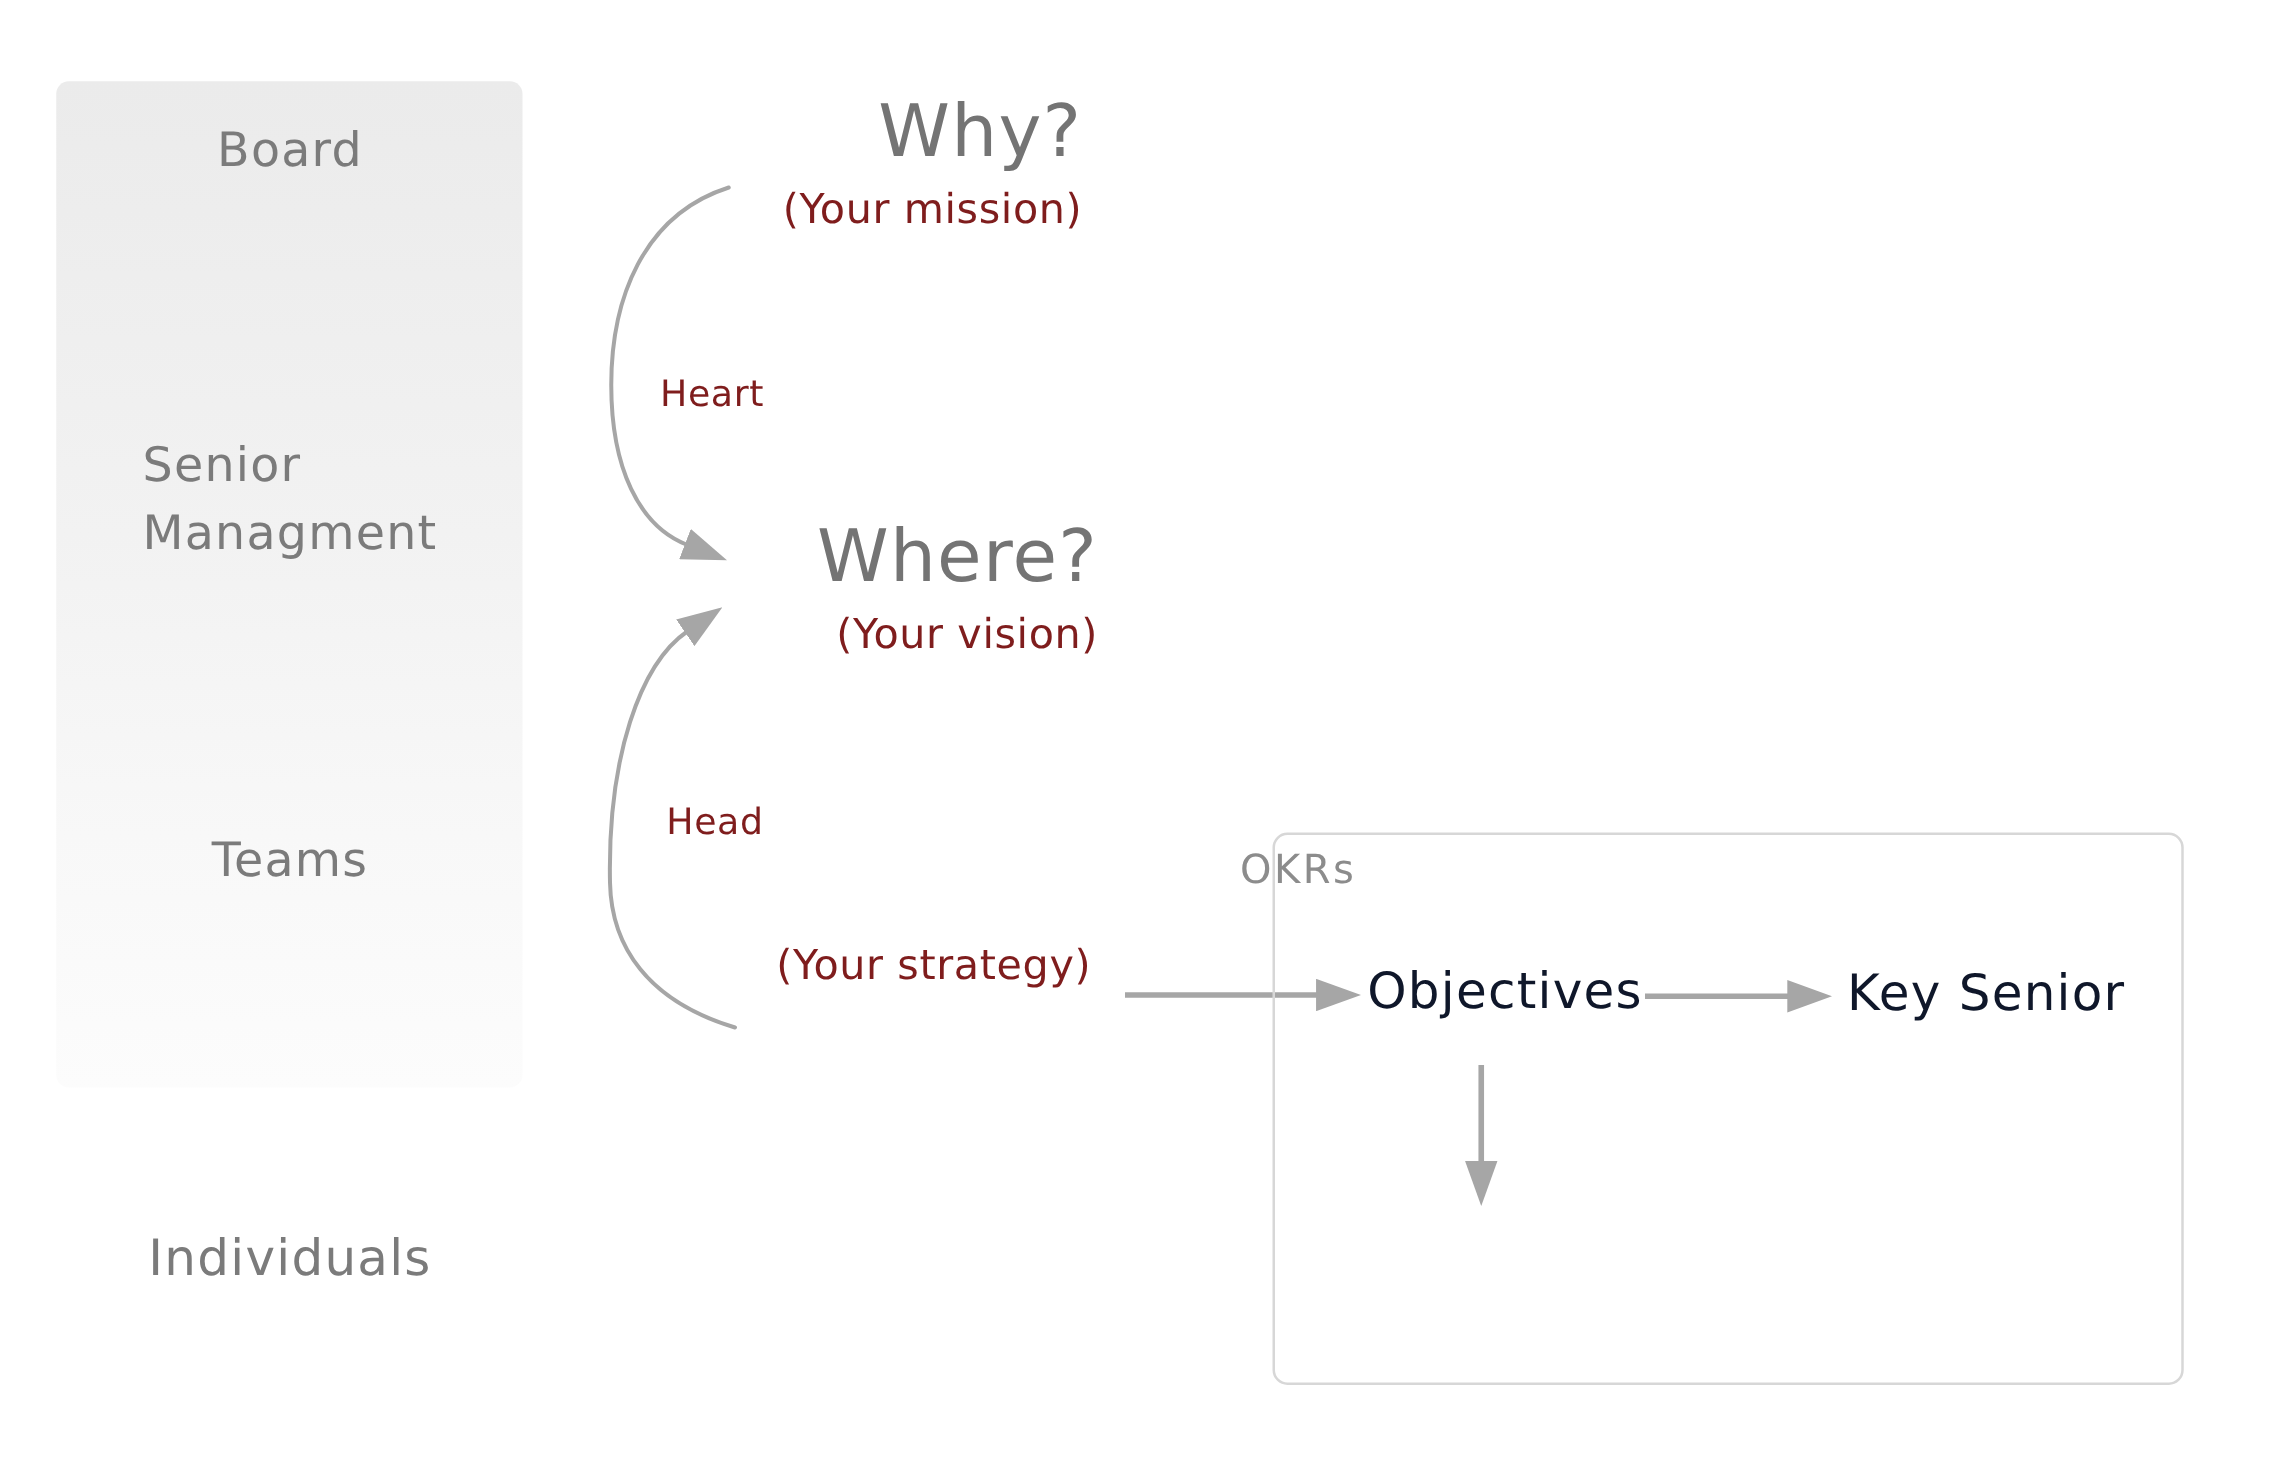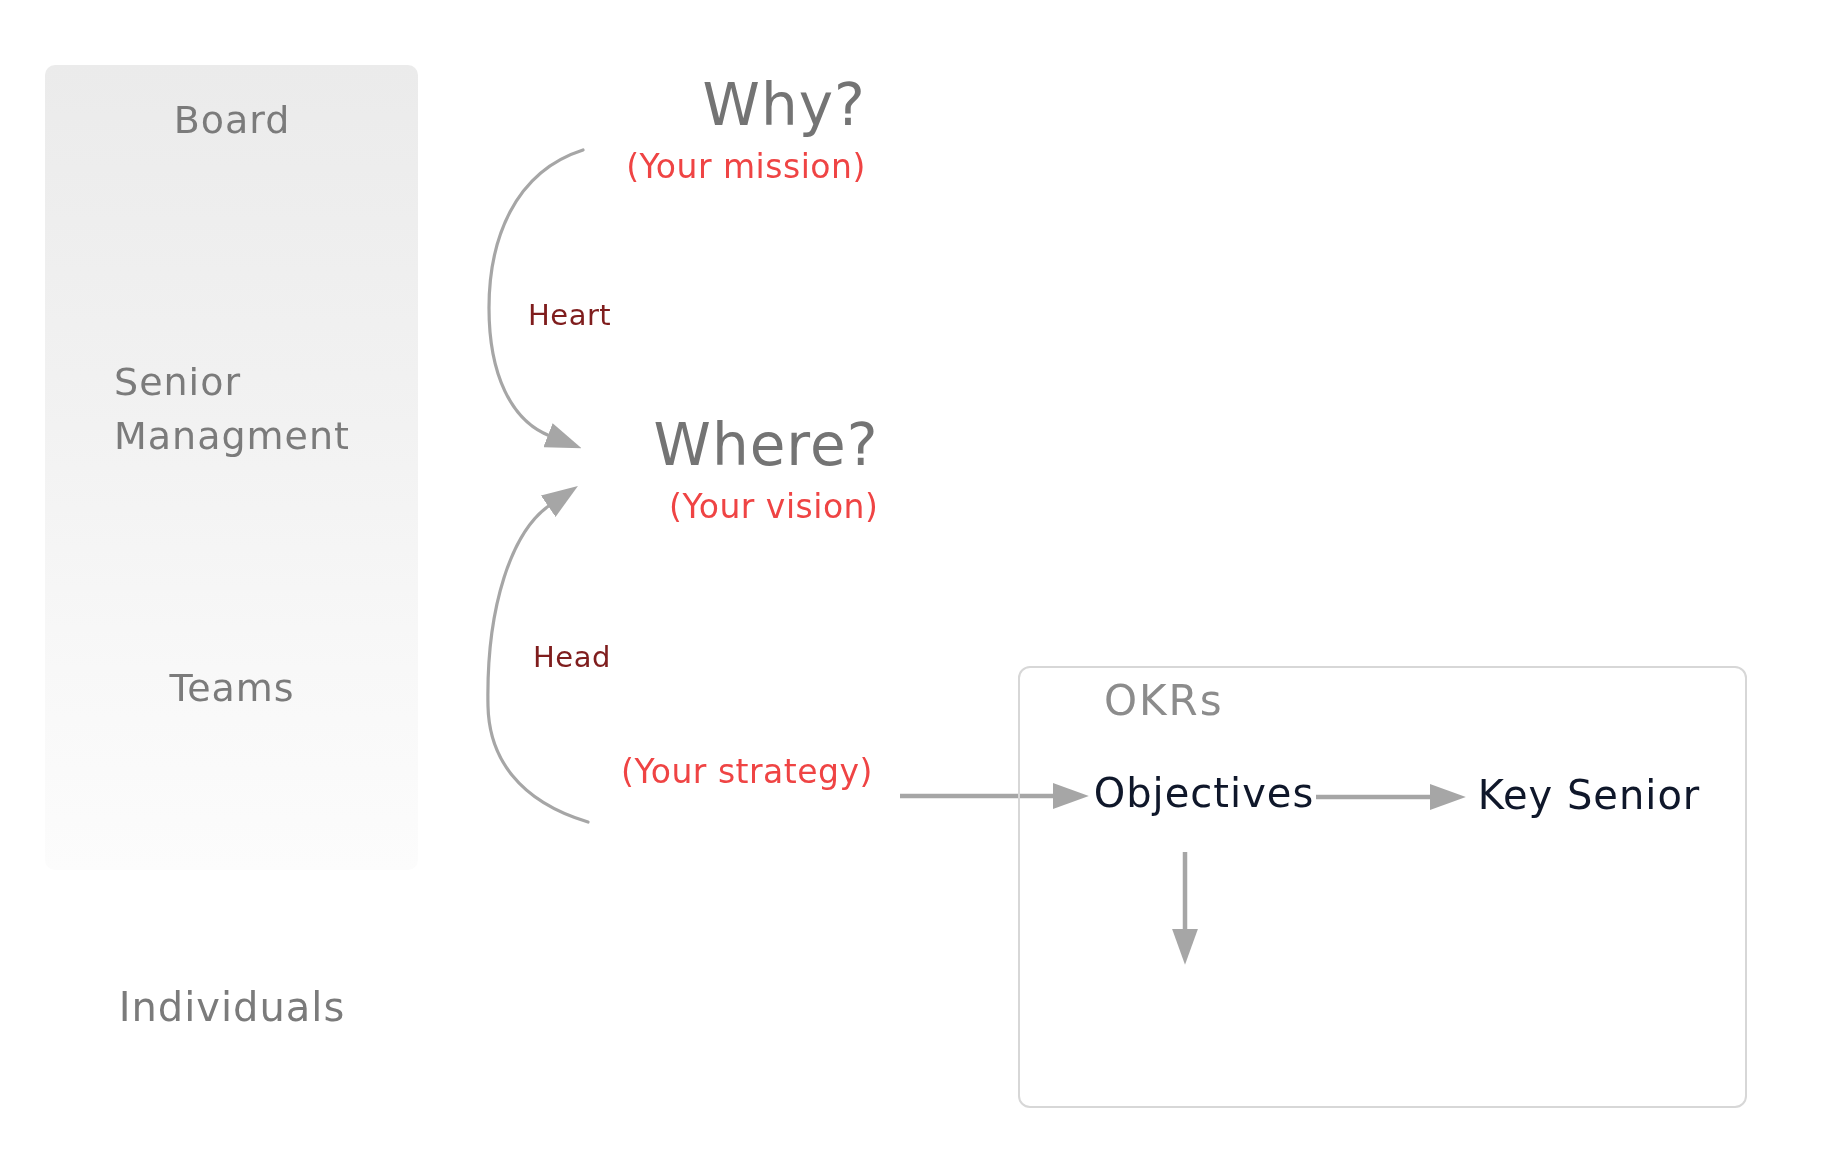--- a/index.html
+++ b/index.html
@@ -23,53 +23,53 @@
     letter-spacing:1px;
   }
   .side-label.two-line{display:flex;flex-direction:column;line-height:1.42;}
   
   .q-block{
     position:absolute;transform:translateX(-50%);
     display:flex;flex-direction:column;align-items:flex-end;gap:8px;
     text-align:center;white-space:nowrap;
   }
   .q-title{font-size:58px;color:#747474;line-height:1.15;letter-spacing:1px;}
-  .q-sub{font-size:33px;color:#ef4444;letter-spacing:0.5px;}
+  .q-sub{font-size:33px;color:#7f1d1d;letter-spacing:0.5px;}
   
   .conn-label{
     position:absolute;font-size:29px;color:#7f1d1d;white-space:nowrap;letter-spacing:0.5px;
   }
   
   .okr-box{
     position:absolute;
     left:1018px;top:666px;width:729px;height:442px;
     border:2px solid #d7d7d7;border-radius:12px;
     box-sizing:border-box;
     background:transparent;
   }
   .okr-box-label{
-    position:absolute;left:1104px;top:676px;
-    font-size:42px;color:#8c8c8c;letter-spacing:2px;
+    position:absolute;left:992px;top:676px;
+    font-size:32px;color:#8c8c8c;letter-spacing:2px;
   }
   .node{
     position:absolute;transform:translateX(-50%);
     font-size:40px;color:#0f172a;white-space:nowrap;letter-spacing:1px;
   }
   svg.wires{position:absolute;left:0;top:0;pointer-events:none;}
 </style>
 </head>
 <body>
 
 <div class="canvas">
 
   <div class="panel"></div>
 
   <div class="side-label" style="top:98px">Board</div>
 
-  <div class="side-label two-line" style="top:356px">
+  <div class="side-label two-line" style="top:346px">
     <span>Senior</span>
     <span>Managment</span>
   </div>
 
   <div class="side-label" style="top:666px">Teams</div>
 
   <div class="side-label" style="top:984px;font-size:40px">Individuals</div>
 
   <svg class="wires" width="1831" height="1171" viewBox="0 0 1831 1171">
     <defs>

